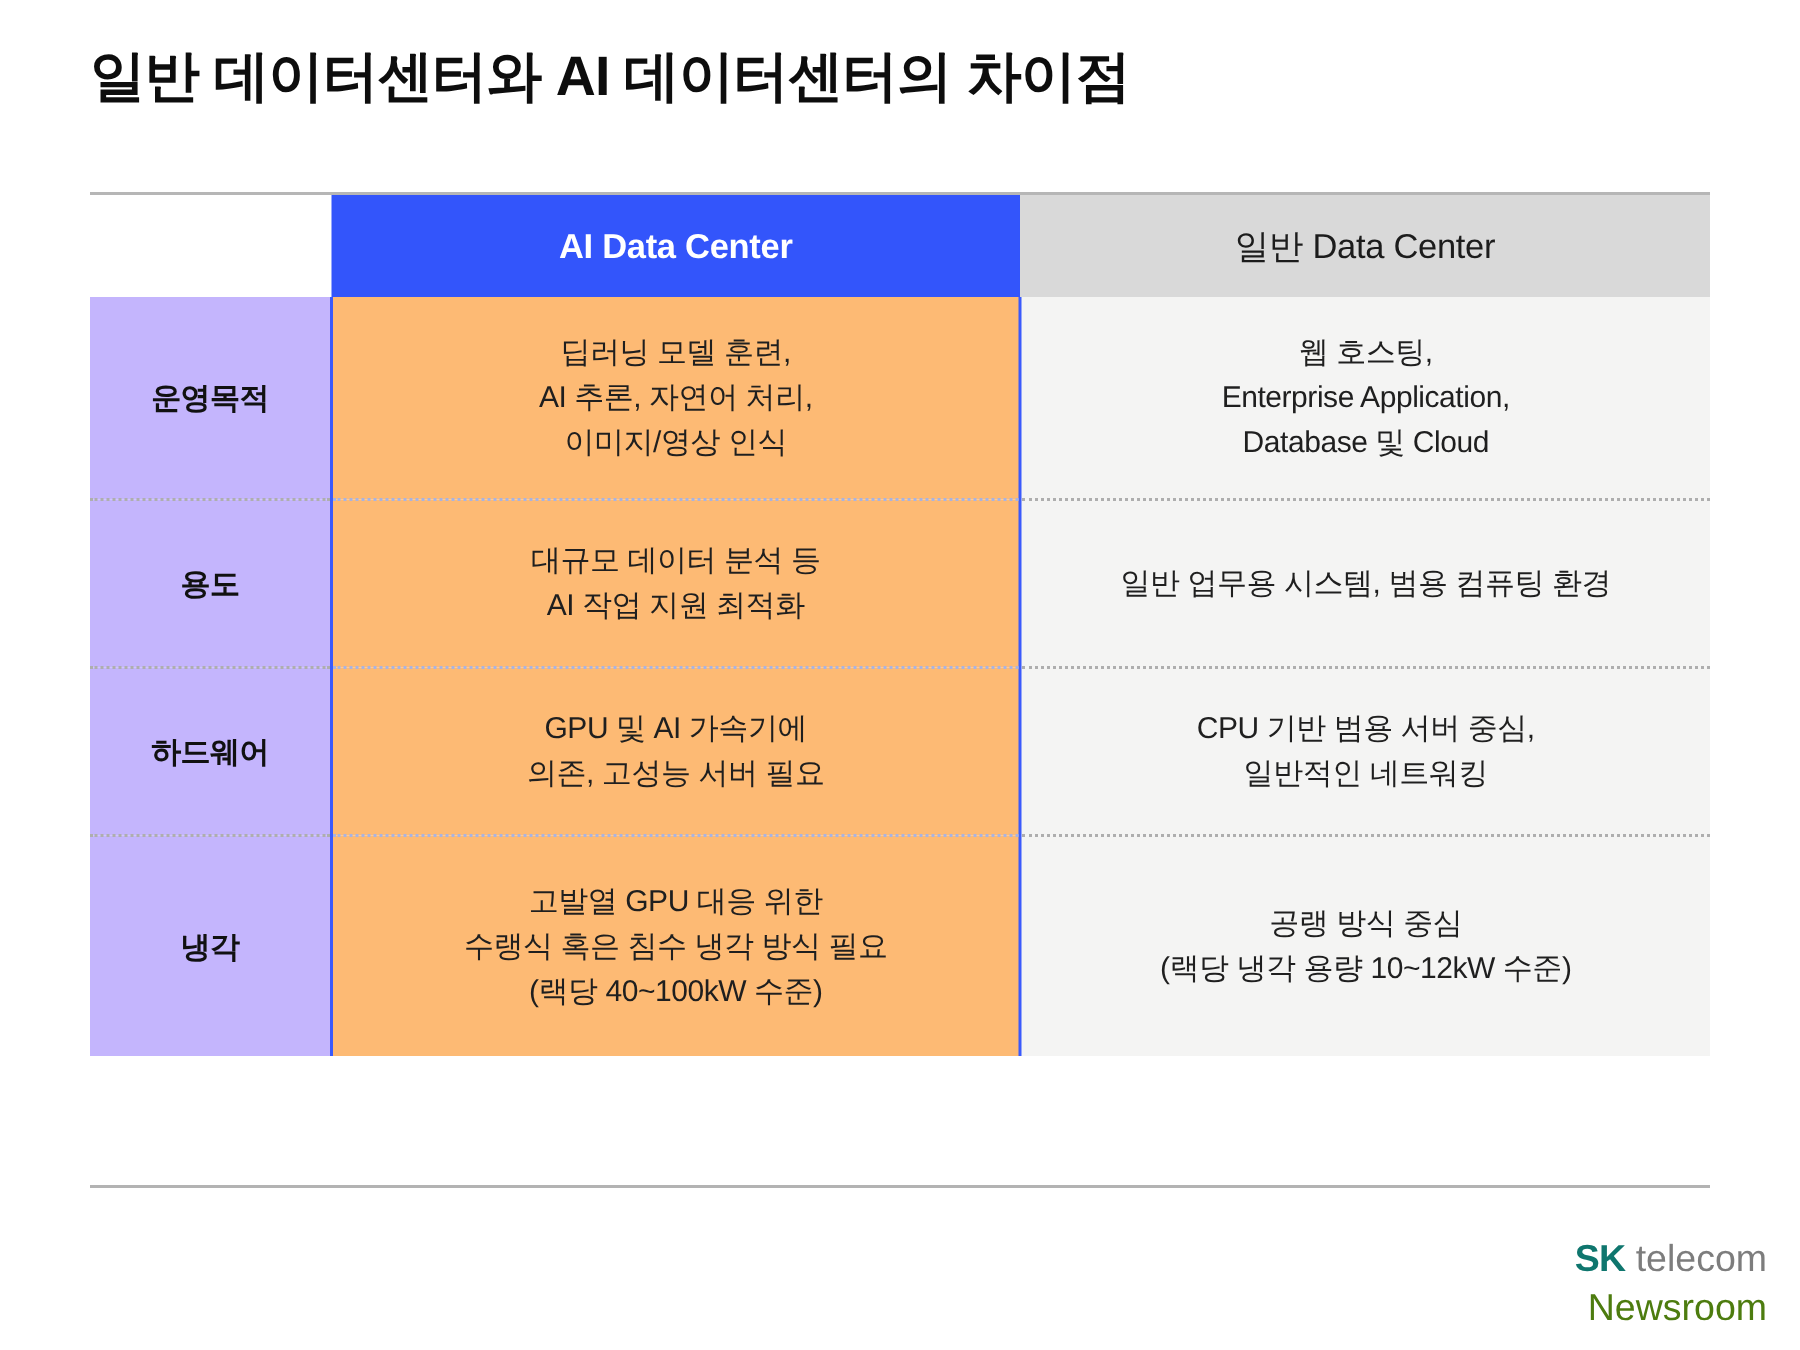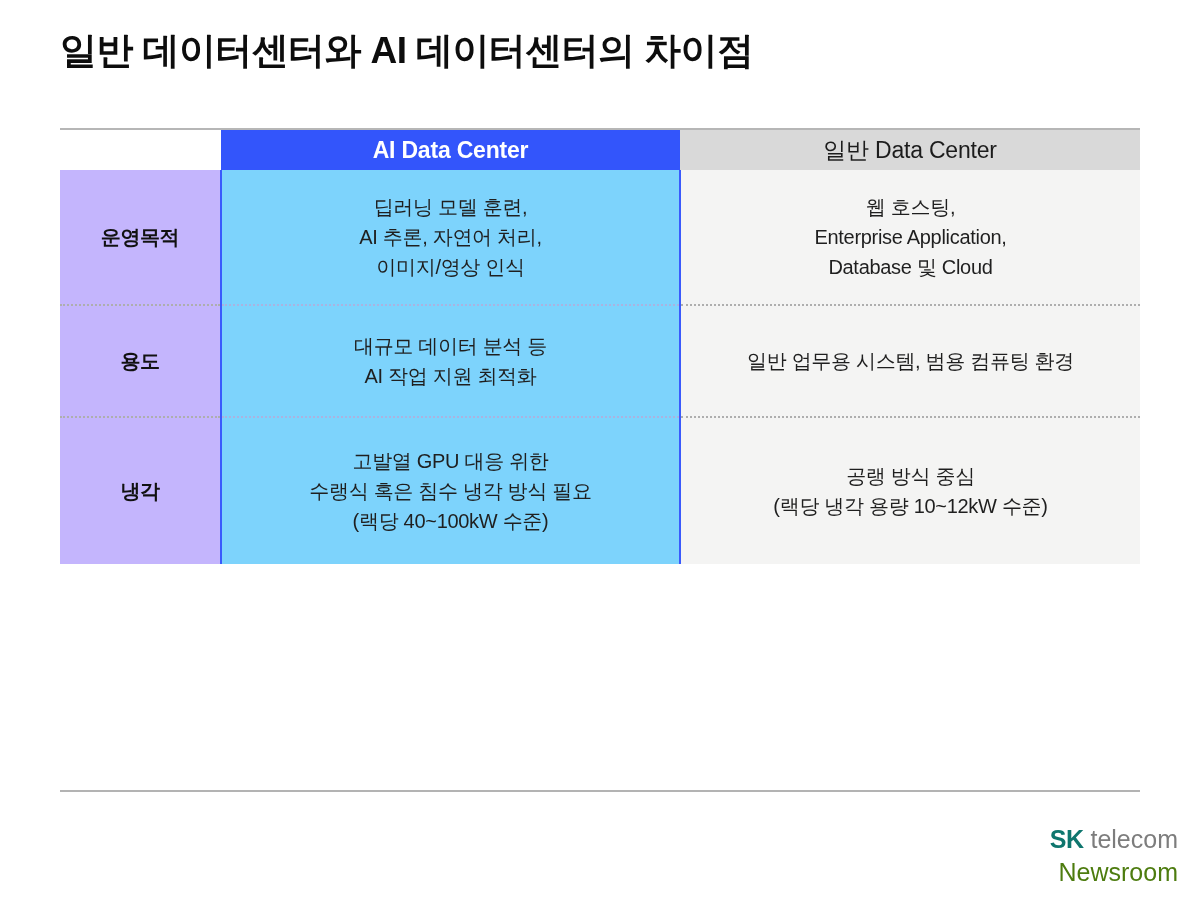--- a/index.html
+++ b/index.html
@@ -61,21 +61,21 @@
     margin-top: 2px;
   }
   table.cmp col.c-label { width: 161px; }
   table.cmp col.c-ai    { width: 459px; }
   table.cmp col.c-gen   { width: 460px; }
 
   
   thead th {
     padding: 0;
     margin: 0;
-    height: 40px;
+    height: 68px;
     font-weight: 700;
     vertical-align: middle;
   }
   th.h-blank {
     background: #ffffff;
   }
   th.h-ai {
     background: #3355fb;
     color: #ffffff;
     font-size: 23px;
@@ -98,21 +98,21 @@
     text-align: center;
   }
   td.t-label {
     background: #c4b5fd;
     font-size: 20px;
     font-weight: 700;
     color: #111111;
     letter-spacing: -0.4px;
   }
   td.t-ai {
-    background: #7dd3fc;
+    background: #fdba74;
     border-left: 2px solid #3a5afc;
     border-right: 2px solid #3a5afc;
     font-size: 20px;
     font-weight: 400;
     color: #1f1f1f;
     line-height: 1.50;
     letter-spacing: -0.3px;
   }
   td.t-gen {
     background: #f4f4f3;
@@ -207,20 +207,35 @@
             <span>AI 작업 지원 최적화</span>
           </div>
         </td>
         <td class="t-gen">
           <div class="cell-lines">
             <span>일반 업무용 시스템, 범용 컴퓨팅 환경</span>
           </div>
         </td>
       </tr>
 
+      <tr class="r2 sep">
+        <td class="t-label">하드웨어</td>
+        <td class="t-ai">
+          <div class="cell-lines">
+            <span>GPU 및 AI 가속기에</span>
+            <span>의존, 고성능 서버 필요</span>
+          </div>
+        </td>
+        <td class="t-gen">
+          <div class="cell-lines">
+            <span>CPU 기반 범용 서버 중심,</span>
+            <span>일반적인 네트워킹</span>
+          </div>
+        </td>
+      </tr>
 
       <tr class="r3 sep">
         <td class="t-label">냉각</td>
         <td class="t-ai">
           <div class="cell-lines">
             <span>고발열 GPU 대응 위한</span>
             <span>수랭식 혹은 침수 냉각 방식 필요</span>
             <span>(랙당 40~100kW 수준)</span>
           </div>
         </td>

